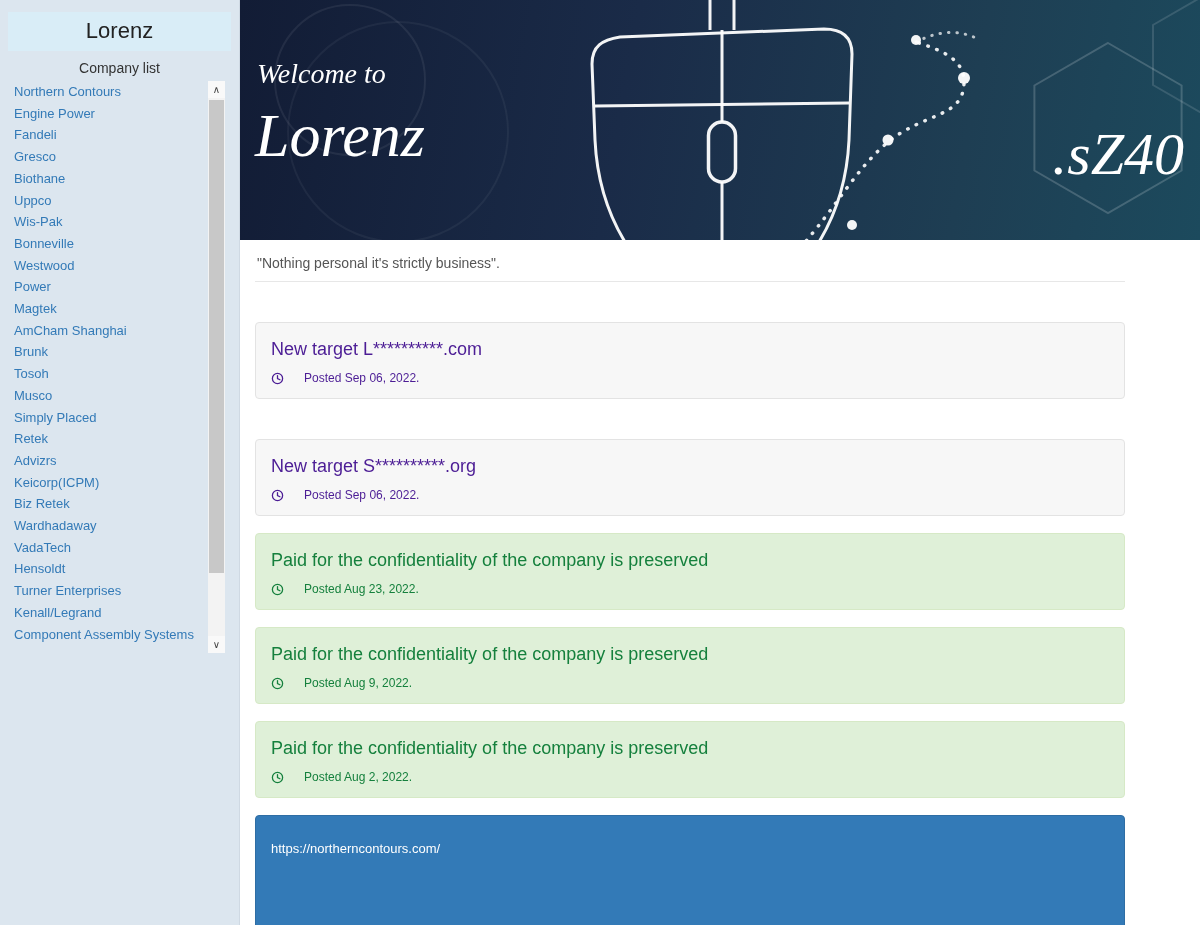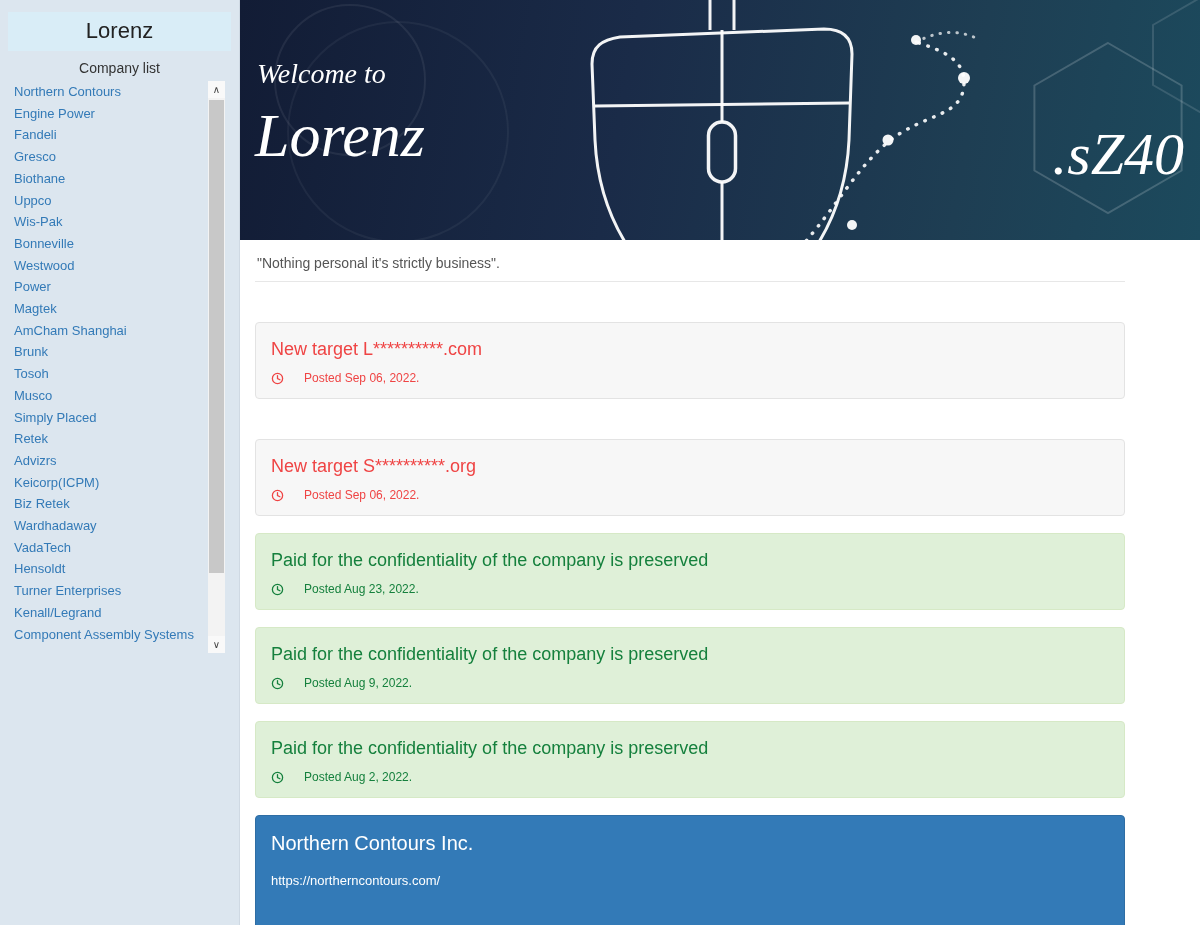--- a/index.html
+++ b/index.html
@@ -107,21 +107,21 @@
     border-top: 1px solid #e7e7e7;
     margin: 10px 0 17px 0;
   }
 
   .post {
     border: 1px solid transparent;
     border-radius: 4px;
     padding: 16px 15px 13px 15px;
     margin-bottom: 17px;
   }
-  .post.type-target { background: #f7f7f7; border-color: #e3e3e3; color: #ef4444; margin-top: 40px; }
+  .post.type-target { background: #f7f7f7; border-color: #e3e3e3; color: #4c1d95; margin-top: 40px; }
   .post.type-paid   { background: #dff0d8; border-color: #d6e9c6; color: #15803d; }
   .post.type-leak   { background: #337ab7; border-color: #2e6da4; color: #fff; min-height: 170px; }
 
   .post-title {
     font-size: 18px;
     font-weight: 400;
     margin-bottom: 11px;
   }
   .post.type-leak .post-title { font-size: 20px; margin-bottom: 9px; }
   .post-date {
@@ -301,19 +301,18 @@
       <svg viewBox="0 0 16 16" width="13" height="13" aria-hidden="true">
         <circle cx="8" cy="8" r="6.3" fill="none" stroke="currentColor" stroke-width="1.6"></circle>
         <path d="M8 4.4 L8 8 L11 9.6" fill="none" stroke="currentColor" stroke-width="1.6" stroke-linecap="round"></path>
       </svg>
       <span>Posted Aug 2, 2022.</span>
     </div>
 
   </article>
 
   <article class="post type-leak">
-    <h3 class="post-title">Northern Contours Inc.</h3>
     <a class="post-url">https://northerncontours.com/</a>
   </article>
 </div>
     </div>
   </main>
 </div>
 
 </body></html>

